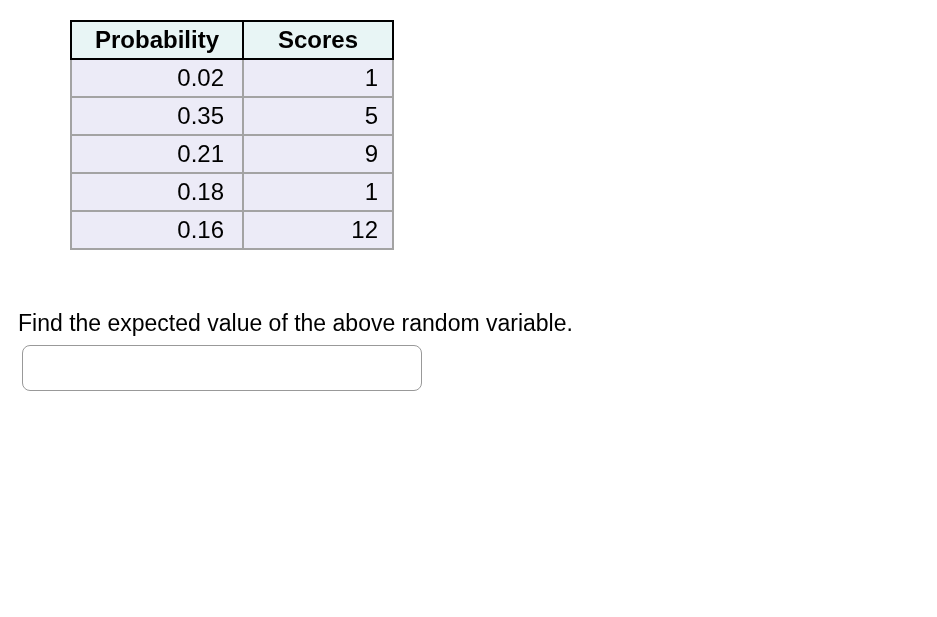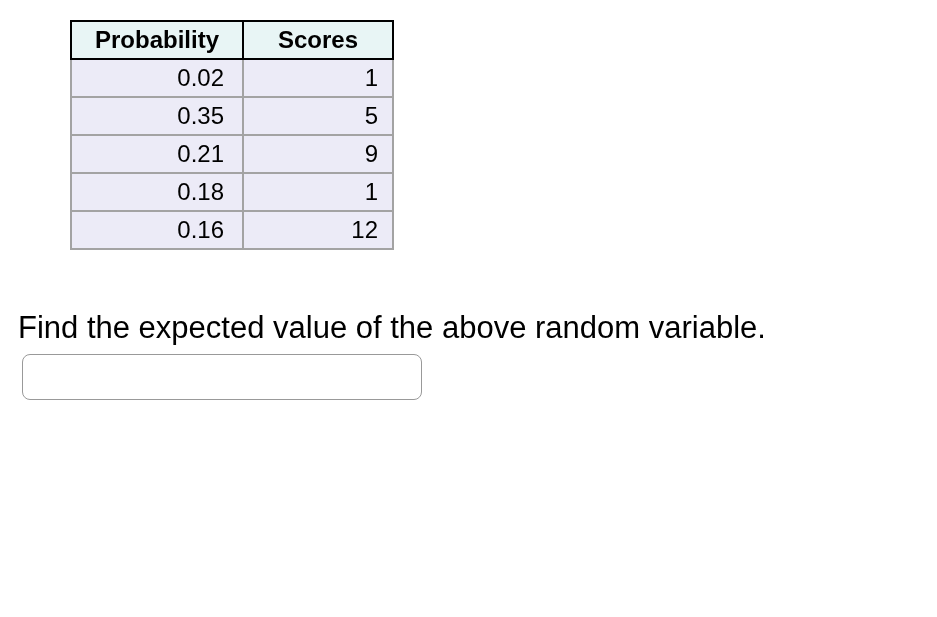--- a/index.html
+++ b/index.html
@@ -45,21 +45,21 @@
     }
     td.prob-cell {
       padding-right: 18px;
     }
     td.score-cell {
       padding-right: 14px;
     }
     .question {
       margin-left: 8px;
       margin-bottom: 8px;
-      font-size: 31px;
+      font-size: 23px;
       margin-top: 40px;
     }
     .answer-input {
       margin-left: 12px;
       width: 400px;
       height: 46px;
       border: 1.5px solid #999;
       border-radius: 8px;
       font-size: 22px;
       padding: 4px 10px;

